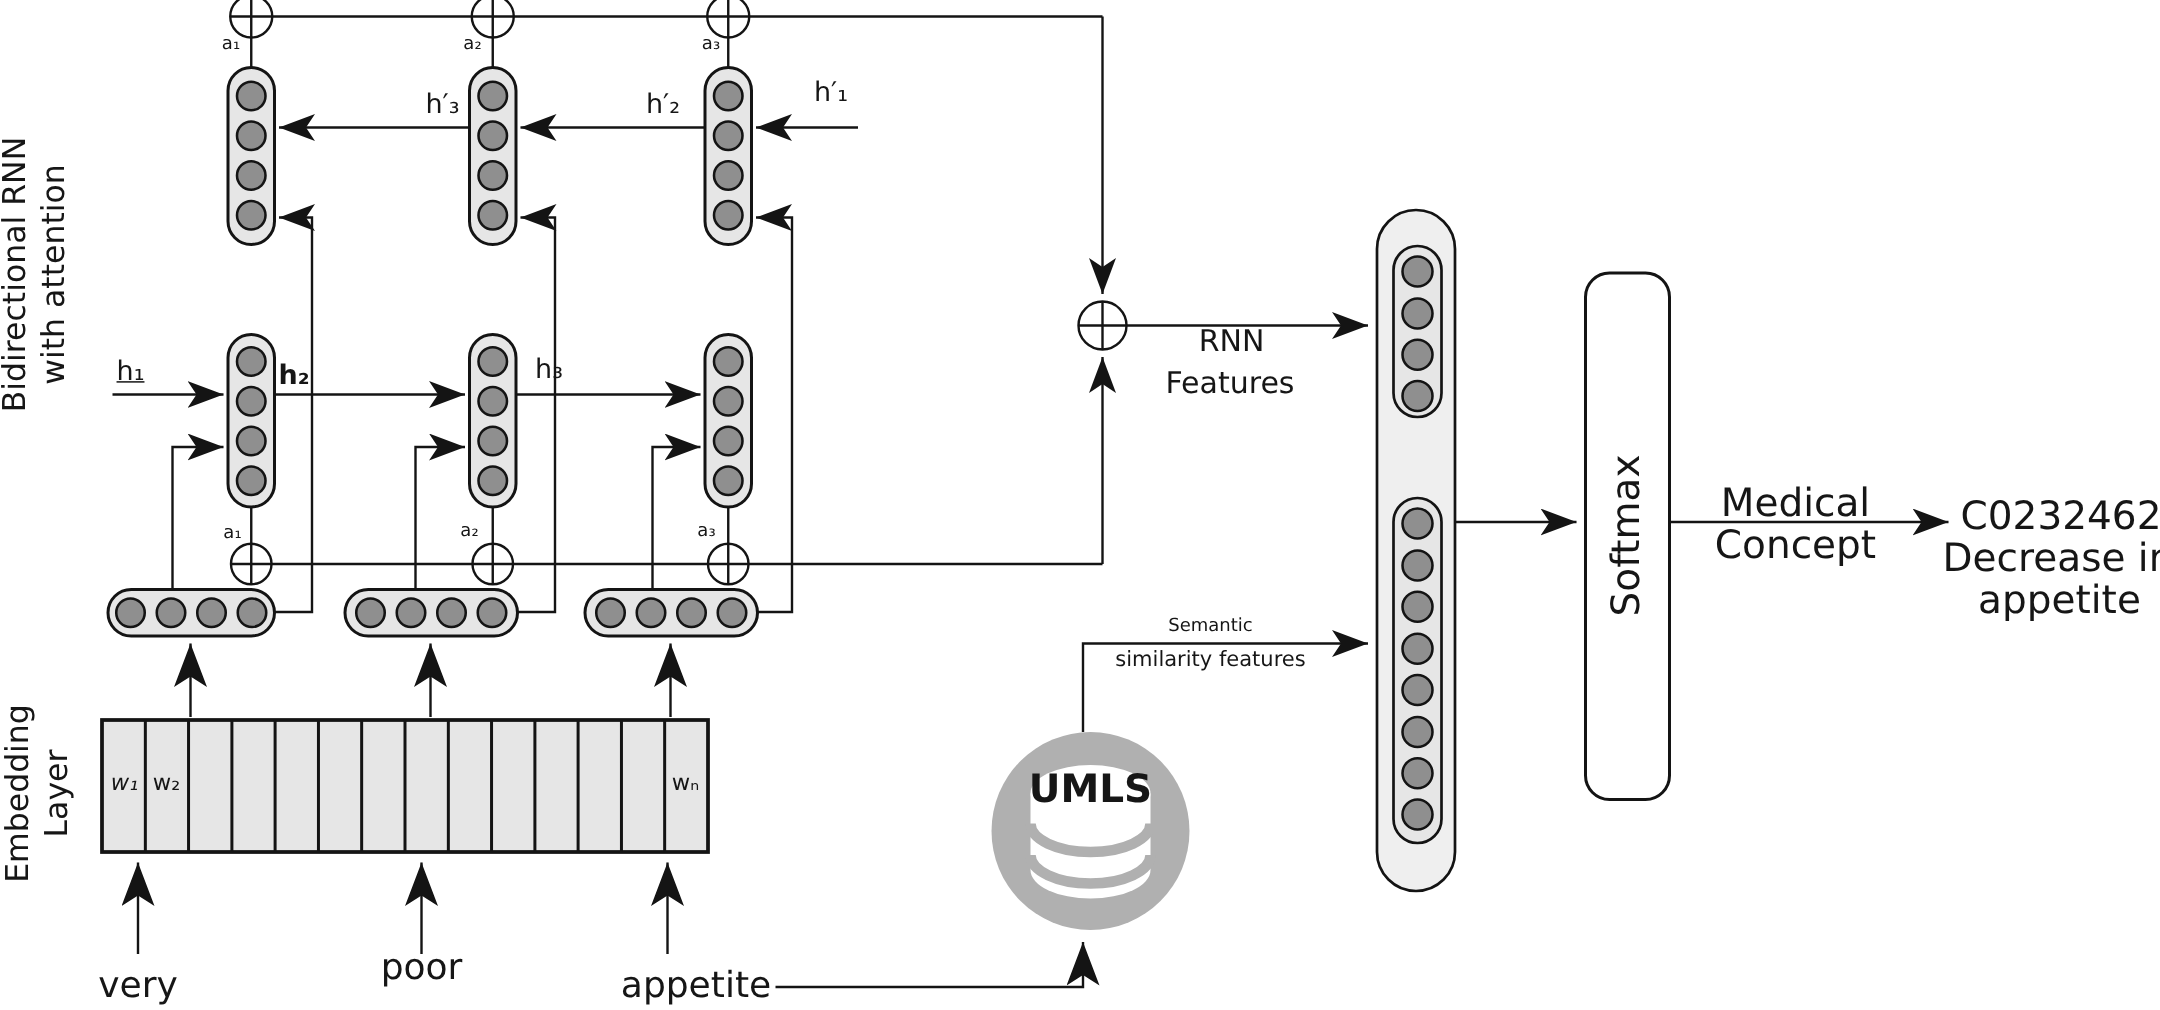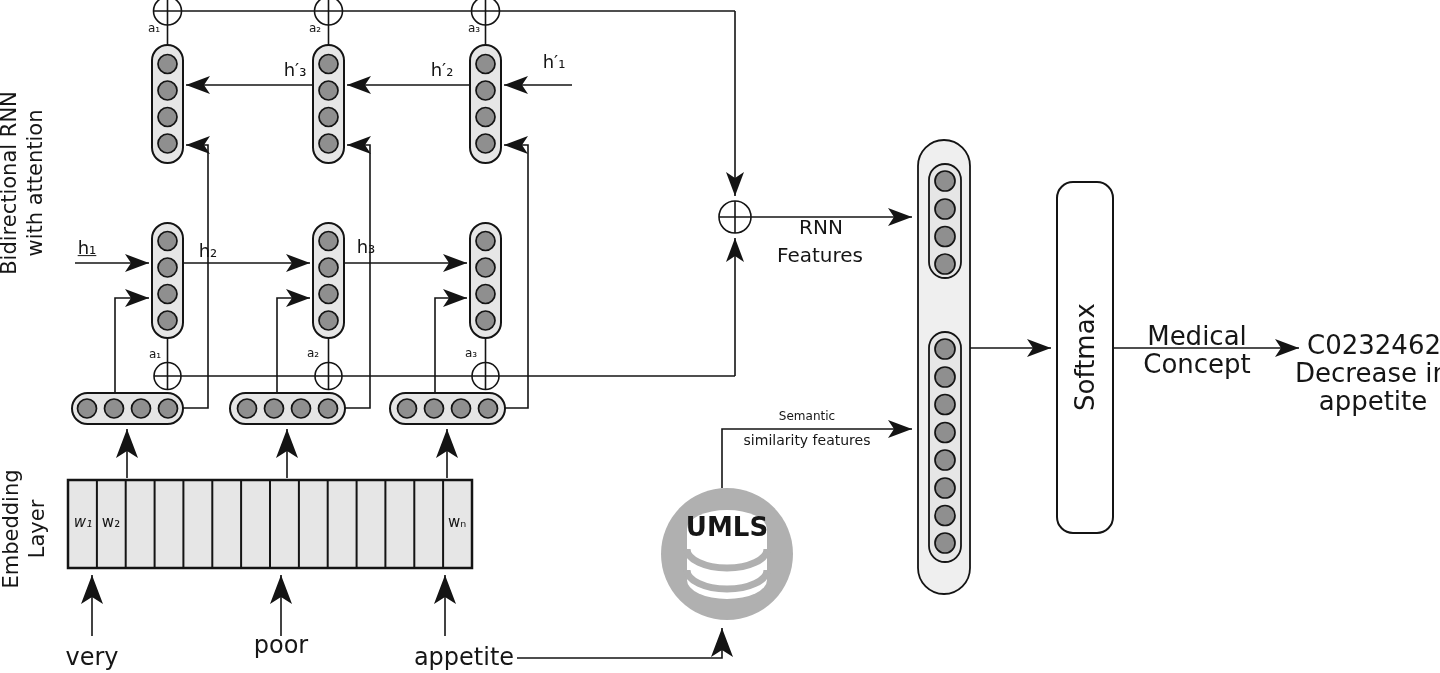--- a/index.html
+++ b/index.html
@@ -231,21 +231,21 @@
 
 <div class="lbl f16" style="left:154px;top:29px;">a₁</div>
 <div class="lbl f16" style="left:315px;top:29px;">a₂</div>
 <div class="lbl f16" style="left:474px;top:29px;">a₃</div>
 
 <div class="lbl f18" style="left:295px;top:70px;">h′₃</div>
 <div class="lbl f18" style="left:442px;top:70px;">h′₂</div>
 <div class="lbl f18" style="left:554px;top:62px;">h′₁</div>
 
 <div class="lbl f18" style="left:87px;top:248px;text-decoration:underline;">h₁</div>
-<div class="lbl f18" style="left:208px;top:251px;">h₂</div>
+<div class="lbl f18" style="left:196px;top:251px;font-weight:bold;">h₂</div>
 <div class="lbl f18" style="left:366px;top:247px;">h₃</div>
 
 <div class="lbl f16" style="left:155px;top:355px;">a₁</div>
 <div class="lbl f16" style="left:313px;top:354px;">a₂</div>
 <div class="lbl f16" style="left:471px;top:354px;">a₃</div>
 
 <div class="lbl f15" style="left:83px;top:522px;font-style:italic;">w₁</div>
 <div class="lbl f15" style="left:111px;top:522px;">w₂</div>
 <div class="lbl f15" style="left:457px;top:522px;">wₙ</div>
 

